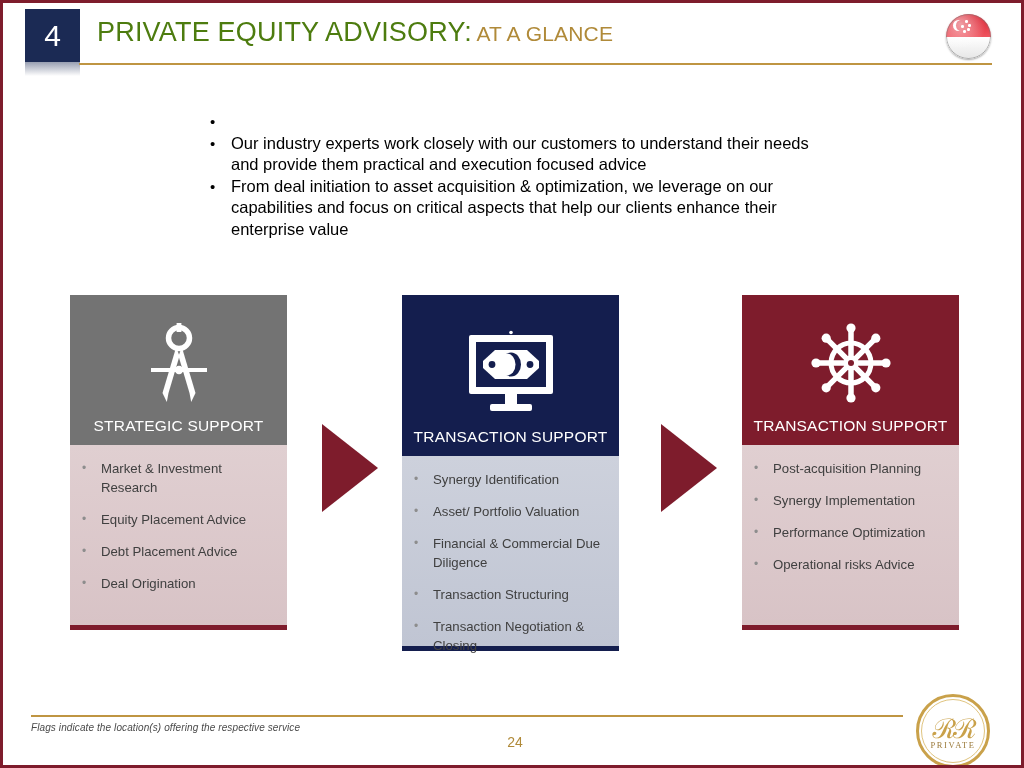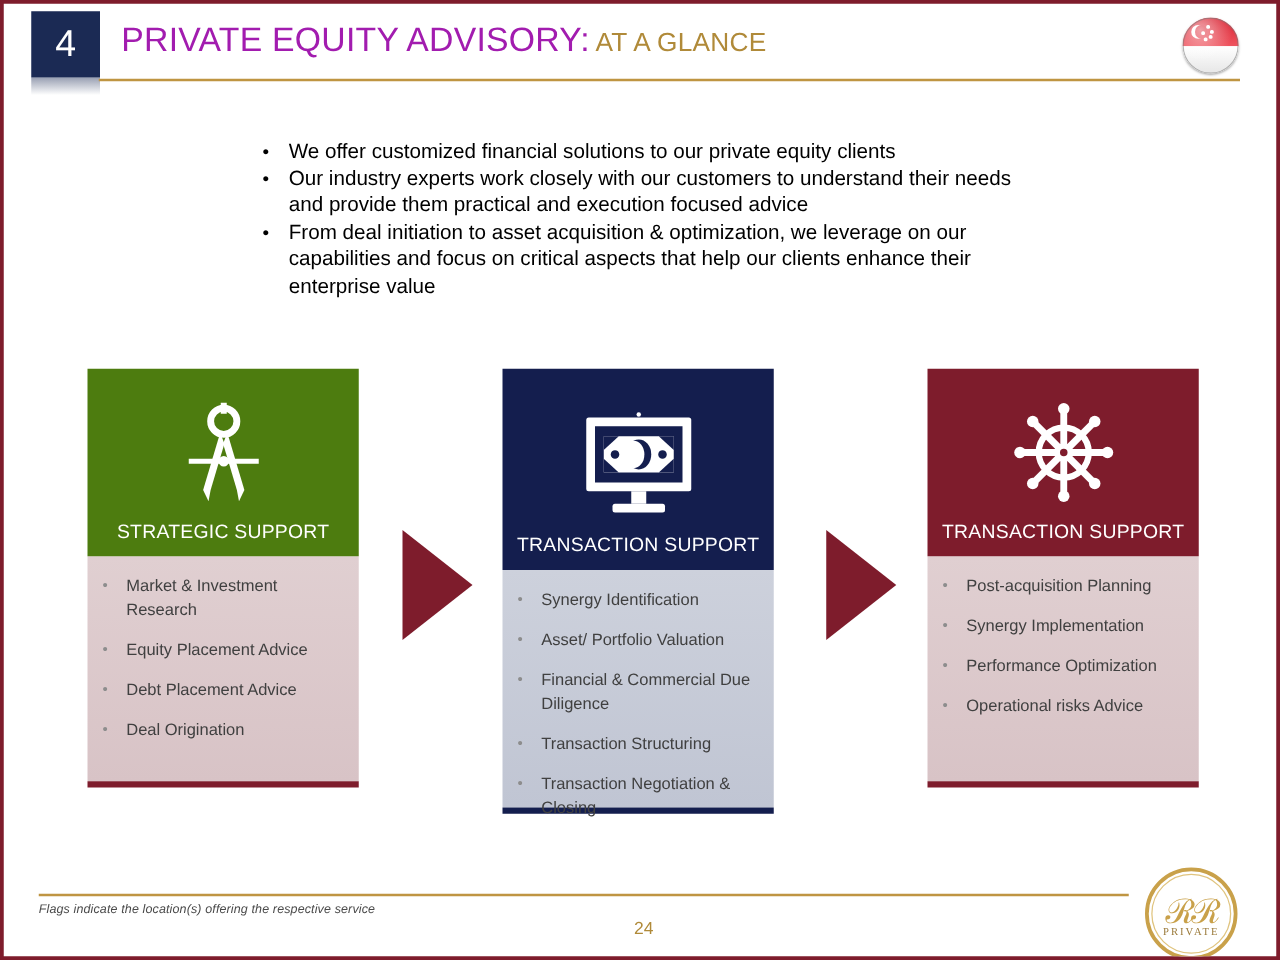--- a/index.html
+++ b/index.html
@@ -34,21 +34,21 @@
   #slide-number-reflect{
     position:absolute;left:22px;top:59px;
     width:55px;height:14px;
     background:linear-gradient(to bottom,rgba(27,42,84,.45),rgba(27,42,84,0));
   }
   #title-wrap{
     position:absolute;left:94px;top:14px;
     white-space:nowrap;
   }
   .title-main{
-    font-size:27px;color:#a21caf;letter-spacing:.2px;
+    font-size:27px;color:#4d7c0f;letter-spacing:.2px;
   }
   .title-sub{
     font-size:21px;color:#B08A39;letter-spacing:.2px;
   }
   #title-rule{
     position:absolute;left:76px;top:60px;width:913px;height:2px;
     background:#BF9542;
   }
   #flag-badge{
     position:absolute;left:943px;top:11px;width:45px;height:45px;
@@ -130,21 +130,21 @@
   .card-body .item-dot{
     flex:0 0 19px;width:19px;
     color:#8d8d8d;font-size:12px;line-height:19px;
   }
   .card-body .item-text{
     color:#404040;font-size:13.2px;line-height:19px;
   }
   .card-foot{height:5px;}
 
   #card-1{left:67px;top:292px;width:217px;}
-  #card-1 .card-head{background:#4d7c0f;height:150px;}
+  #card-1 .card-head{background:#737373;height:150px;}
   #card-1 .card-body{background:linear-gradient(to bottom,#E0CFD1,#D8C3C6);height:180px;}
   #card-1 .card-foot{background:#7E1C2C;}
 
   #card-2{left:399px;top:292px;width:217px;}
   #card-2 .card-head{background:#141E4E;height:161px;}
   #card-2 .card-body{background:linear-gradient(to bottom,#CDD1DC,#C0C5D3);height:190px;}
   #card-2 .card-foot{background:#141E4E;}
 
   #card-3{left:739px;top:292px;width:217px;}
   #card-3 .card-head{background:#7E1C2C;height:150px;}
@@ -226,21 +226,20 @@
     <div class="star" style="left:21px;top:14px;"></div>
     <div class="star" style="left:17px;top:16px;"></div>
     <div class="star" style="left:15px;top:11px;"></div>
     <div class="glare"></div>
     <div class="ring"></div>
   </div>
 
   <div id="intro-bullets">
     <div class="b-row">
       <div class="b-dot">•</div>
-      <div class="b-text">We offer customized financial solutions to our private equity clients</div>
     </div>
     <div class="b-row">
       <div class="b-dot">•</div>
       <div class="b-text">Our industry experts work closely with our customers to understand their needs and provide them practical and execution focused advice</div>
     </div>
     <div class="b-row">
       <div class="b-dot">•</div>
       <div class="b-text">From deal initiation to asset acquisition &amp; optimization, we leverage on our capabilities and focus on critical aspects that help our clients enhance their enterprise value</div>
     </div>
   </div>

